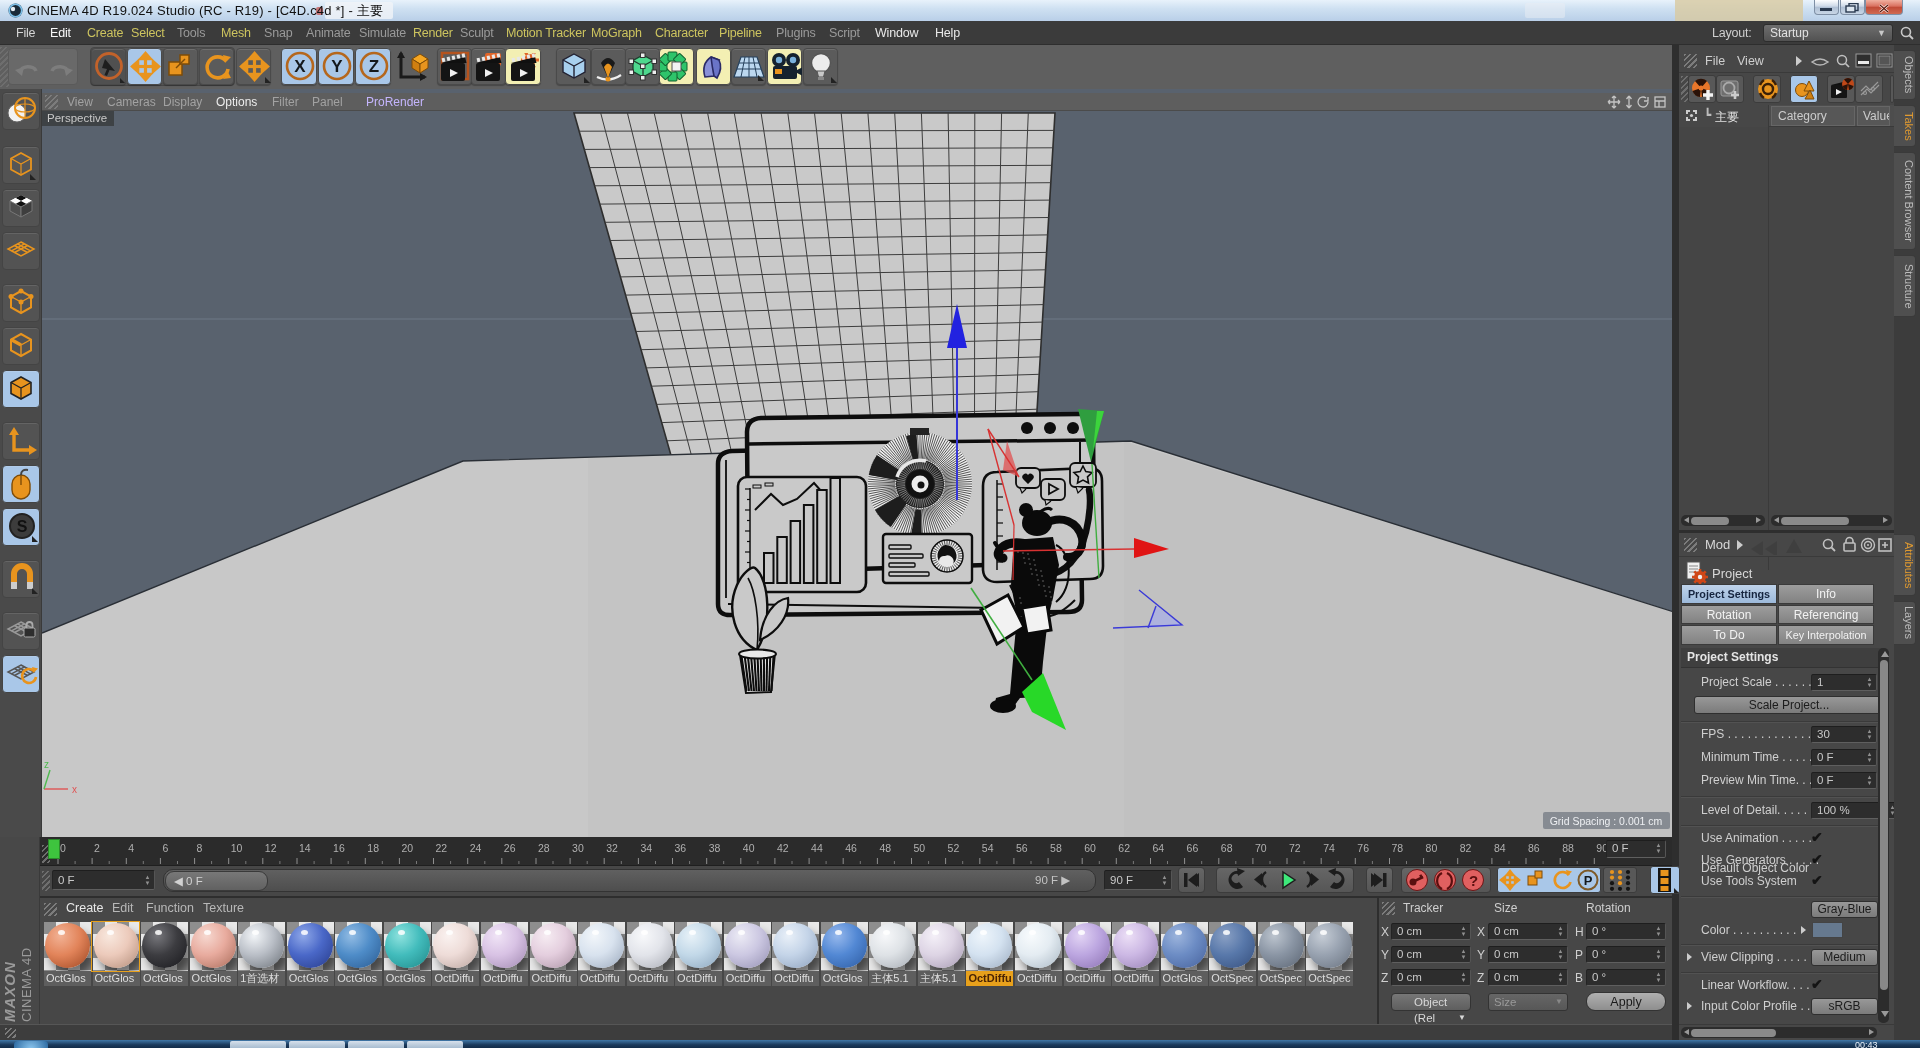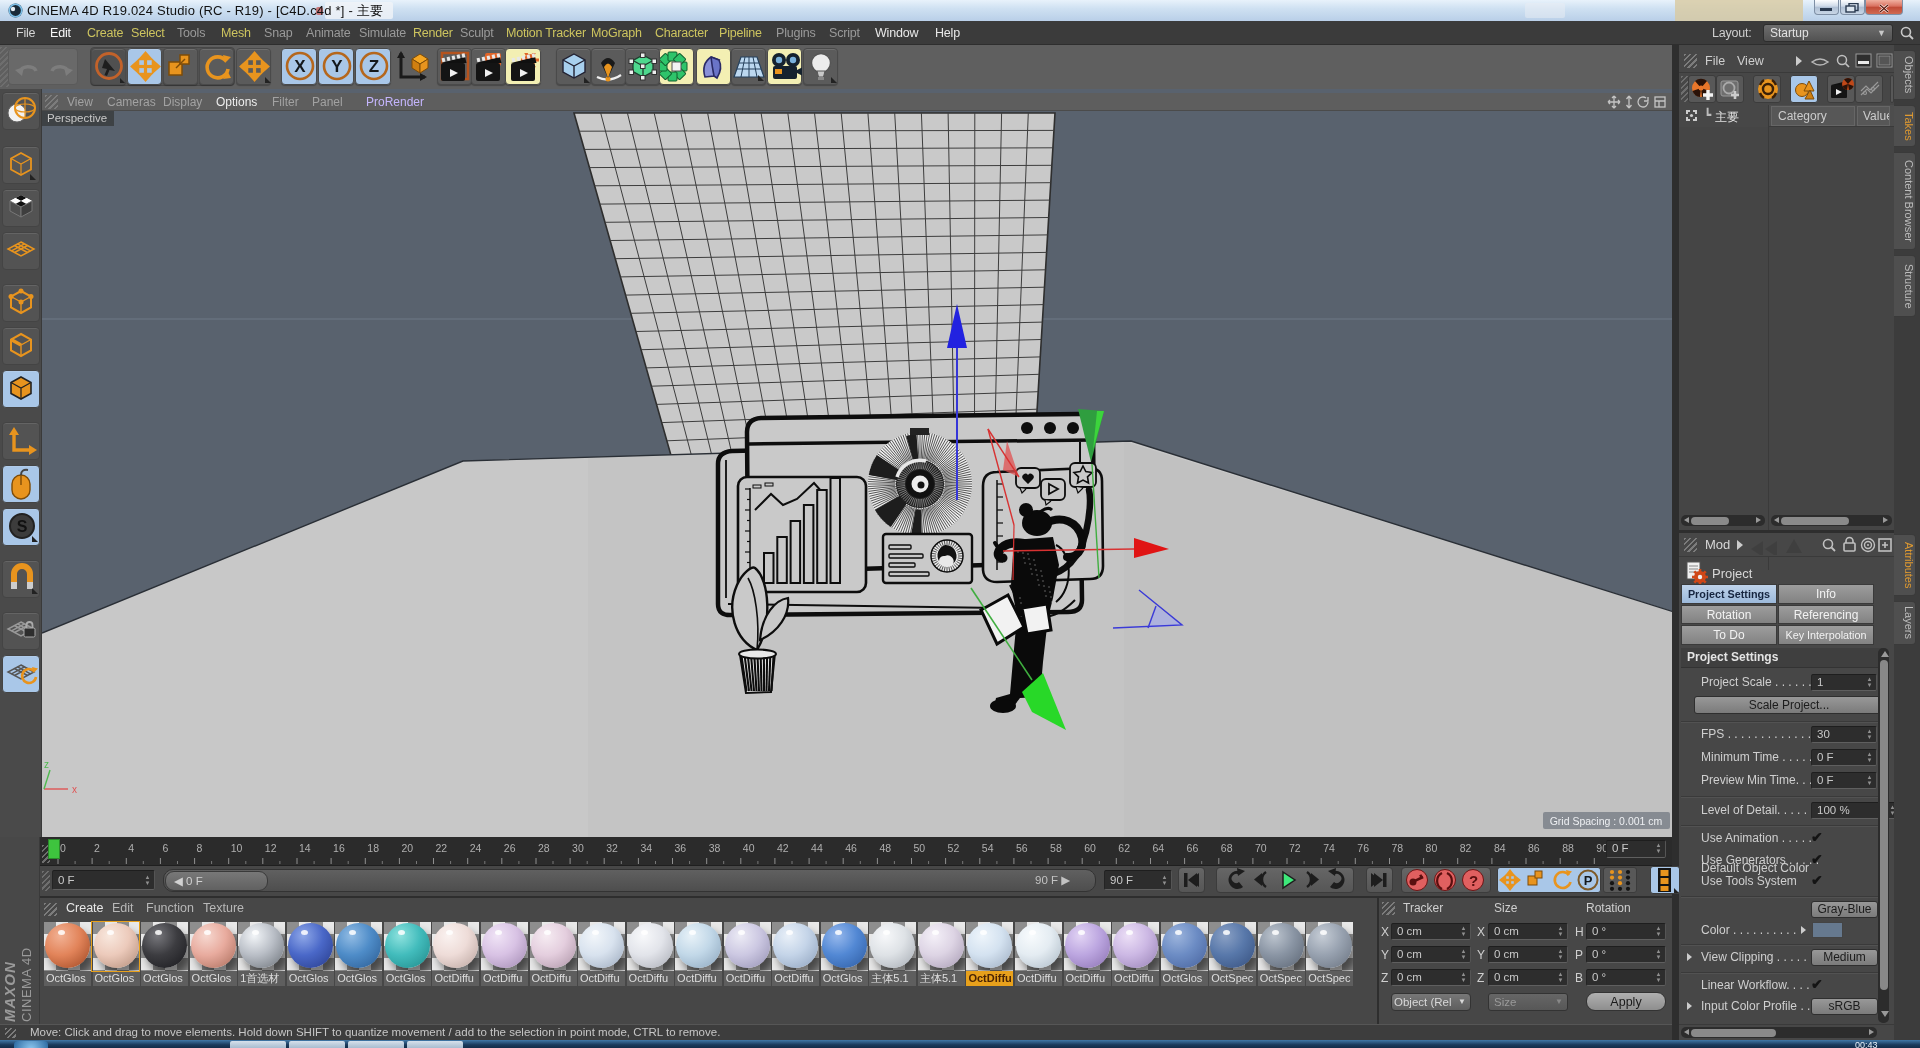--- a/index.html
+++ b/index.html
@@ -1487,27 +1487,26 @@
     <div class="lbl" style="left:1477px;top:111px">Y</div>
     <div class="fld abs" style="left:1488px;top:109px;width:80px;height:17px">0 cm<span class="stp">▲<br>▼</span></div>
     <div class="lbl" style="left:1575px;top:111px">P</div>
     <div class="fld abs" style="left:1586px;top:109px;width:80px;height:17px">0 °<span class="stp">▲<br>▼</span></div>
     <div class="lbl" style="left:1381px;top:134px">Z</div>
     <div class="fld abs" style="left:1391px;top:132px;width:80px;height:17px">0 cm<span class="stp">▲<br>▼</span></div>
     <div class="lbl" style="left:1477px;top:134px">Z</div>
     <div class="fld abs" style="left:1488px;top:132px;width:80px;height:17px">0 cm<span class="stp">▲<br>▼</span></div>
     <div class="lbl" style="left:1575px;top:134px">B</div>
     <div class="fld abs" style="left:1586px;top:132px;width:80px;height:17px">0 °<span class="stp">▲<br>▼</span></div>
-    <div class="abs" style="left:1391px;top:156px;width:80px;height:18px;background:linear-gradient(#777,#5e5e5e);border:1px solid #333;border-radius:4px;color:#d8d8d8;font-size:11.5px;line-height:16px;padding-left:2px">Object (Rel<span style="float:right;margin-right:4px;font-size:8px">▼</span></div>
+    <div class="abs" style="left:1391px;top:156px;width:80px;height:18px;background:linear-gradient(#777,#5e5e5e);border:1px solid #333;border-radius:4px;color:#d8d8d8;font-size:11.5px;line-height:16px;padding-left:22px">Object (Rel<span style="float:right;margin-right:4px;font-size:8px">▼</span></div>
     <div class="abs" style="left:1488px;top:156px;width:80px;height:18px;background:linear-gradient(#666,#575757);border:1px solid #333;border-radius:3px;color:#9a9a9a;font-size:11.5px;line-height:16px;padding-left:5px">Size<span style="float:right;margin-right:4px;font-size:8px;color:#888">▼</span></div>
     <div class="abs" style="left:1586px;top:155px;width:80px;height:19px;background:linear-gradient(#b0b0b0,#8e8e8e);border:1px solid #333;border-radius:9px;color:#1a1a1a;font-size:12.5px;line-height:18px;text-align:center">Apply</div>
   </div>
 <div id="statusbar" class="abs">
     <div class="abs grip" style="left:5px;top:3px;width:11px;height:10px"></div>
-    <div class="abs" style="left:30px;top:1px">Move: Click and drag to move elements. Hold down SHIFT to quantize movement / add to the selection in point mode, CTRL to remove.</div>
   </div>
 <div id="taskbar" class="abs">
     <div class="abs" style="left:14px;top:1px;width:34px;height:7px;background:radial-gradient(circle at 50% 120%, #8ec8f0, #2a68a0);border-radius:4px 4px 0 0"></div>
     <div class="abs" style="left:230px;top:1px;width:56px;height:7px;background:linear-gradient(#e8eef5,#b8cde0);border-radius:2px 2px 0 0;opacity:.9"></div>
     <div class="abs" style="left:289px;top:1px;width:56px;height:7px;background:linear-gradient(#e8eef5,#b8cde0);border-radius:2px 2px 0 0;opacity:.9"></div>
     <div class="abs" style="left:348px;top:1px;width:56px;height:7px;background:linear-gradient(#e8eef5,#b8cde0);border-radius:2px 2px 0 0;opacity:.9"></div>
     <div class="abs" style="left:407px;top:1px;width:56px;height:7px;background:linear-gradient(#e8eef5,#b8cde0);border-radius:2px 2px 0 0;opacity:.9"></div>
     <div class="abs" style="left:1855px;top:0px;color:#e8f0f8;font-size:9px">00:43</div>
   </div>
 </body></html>

